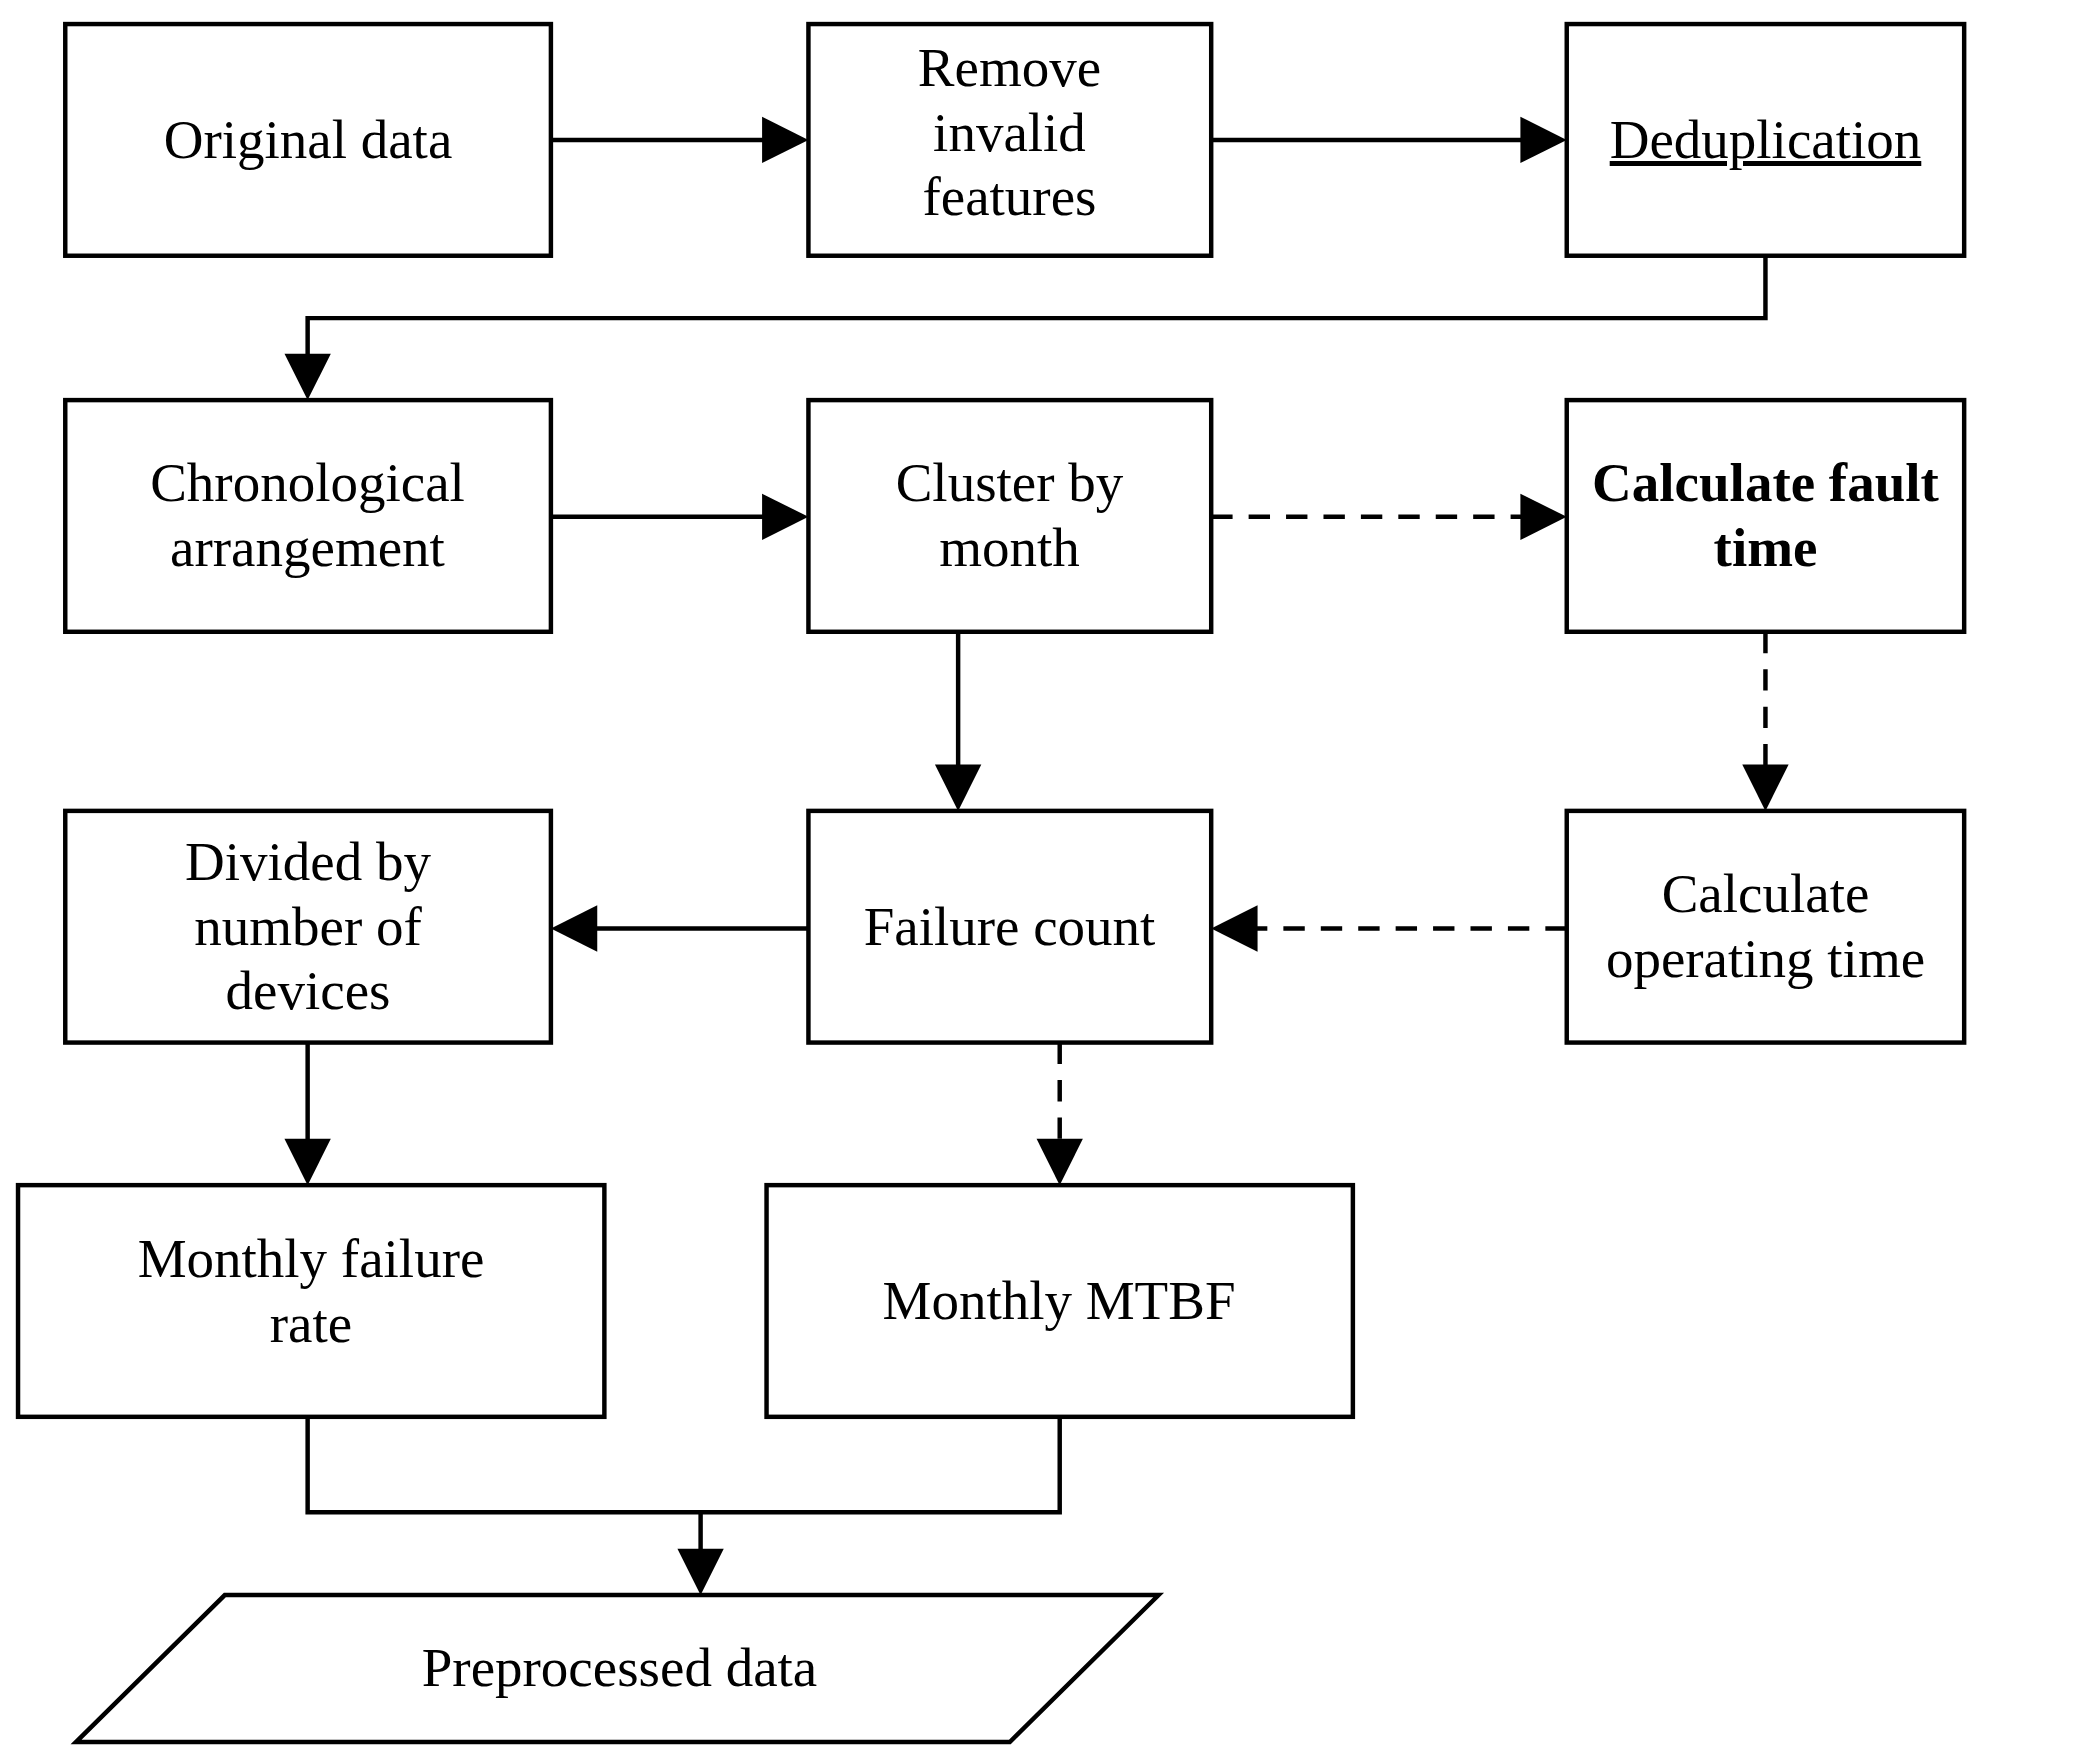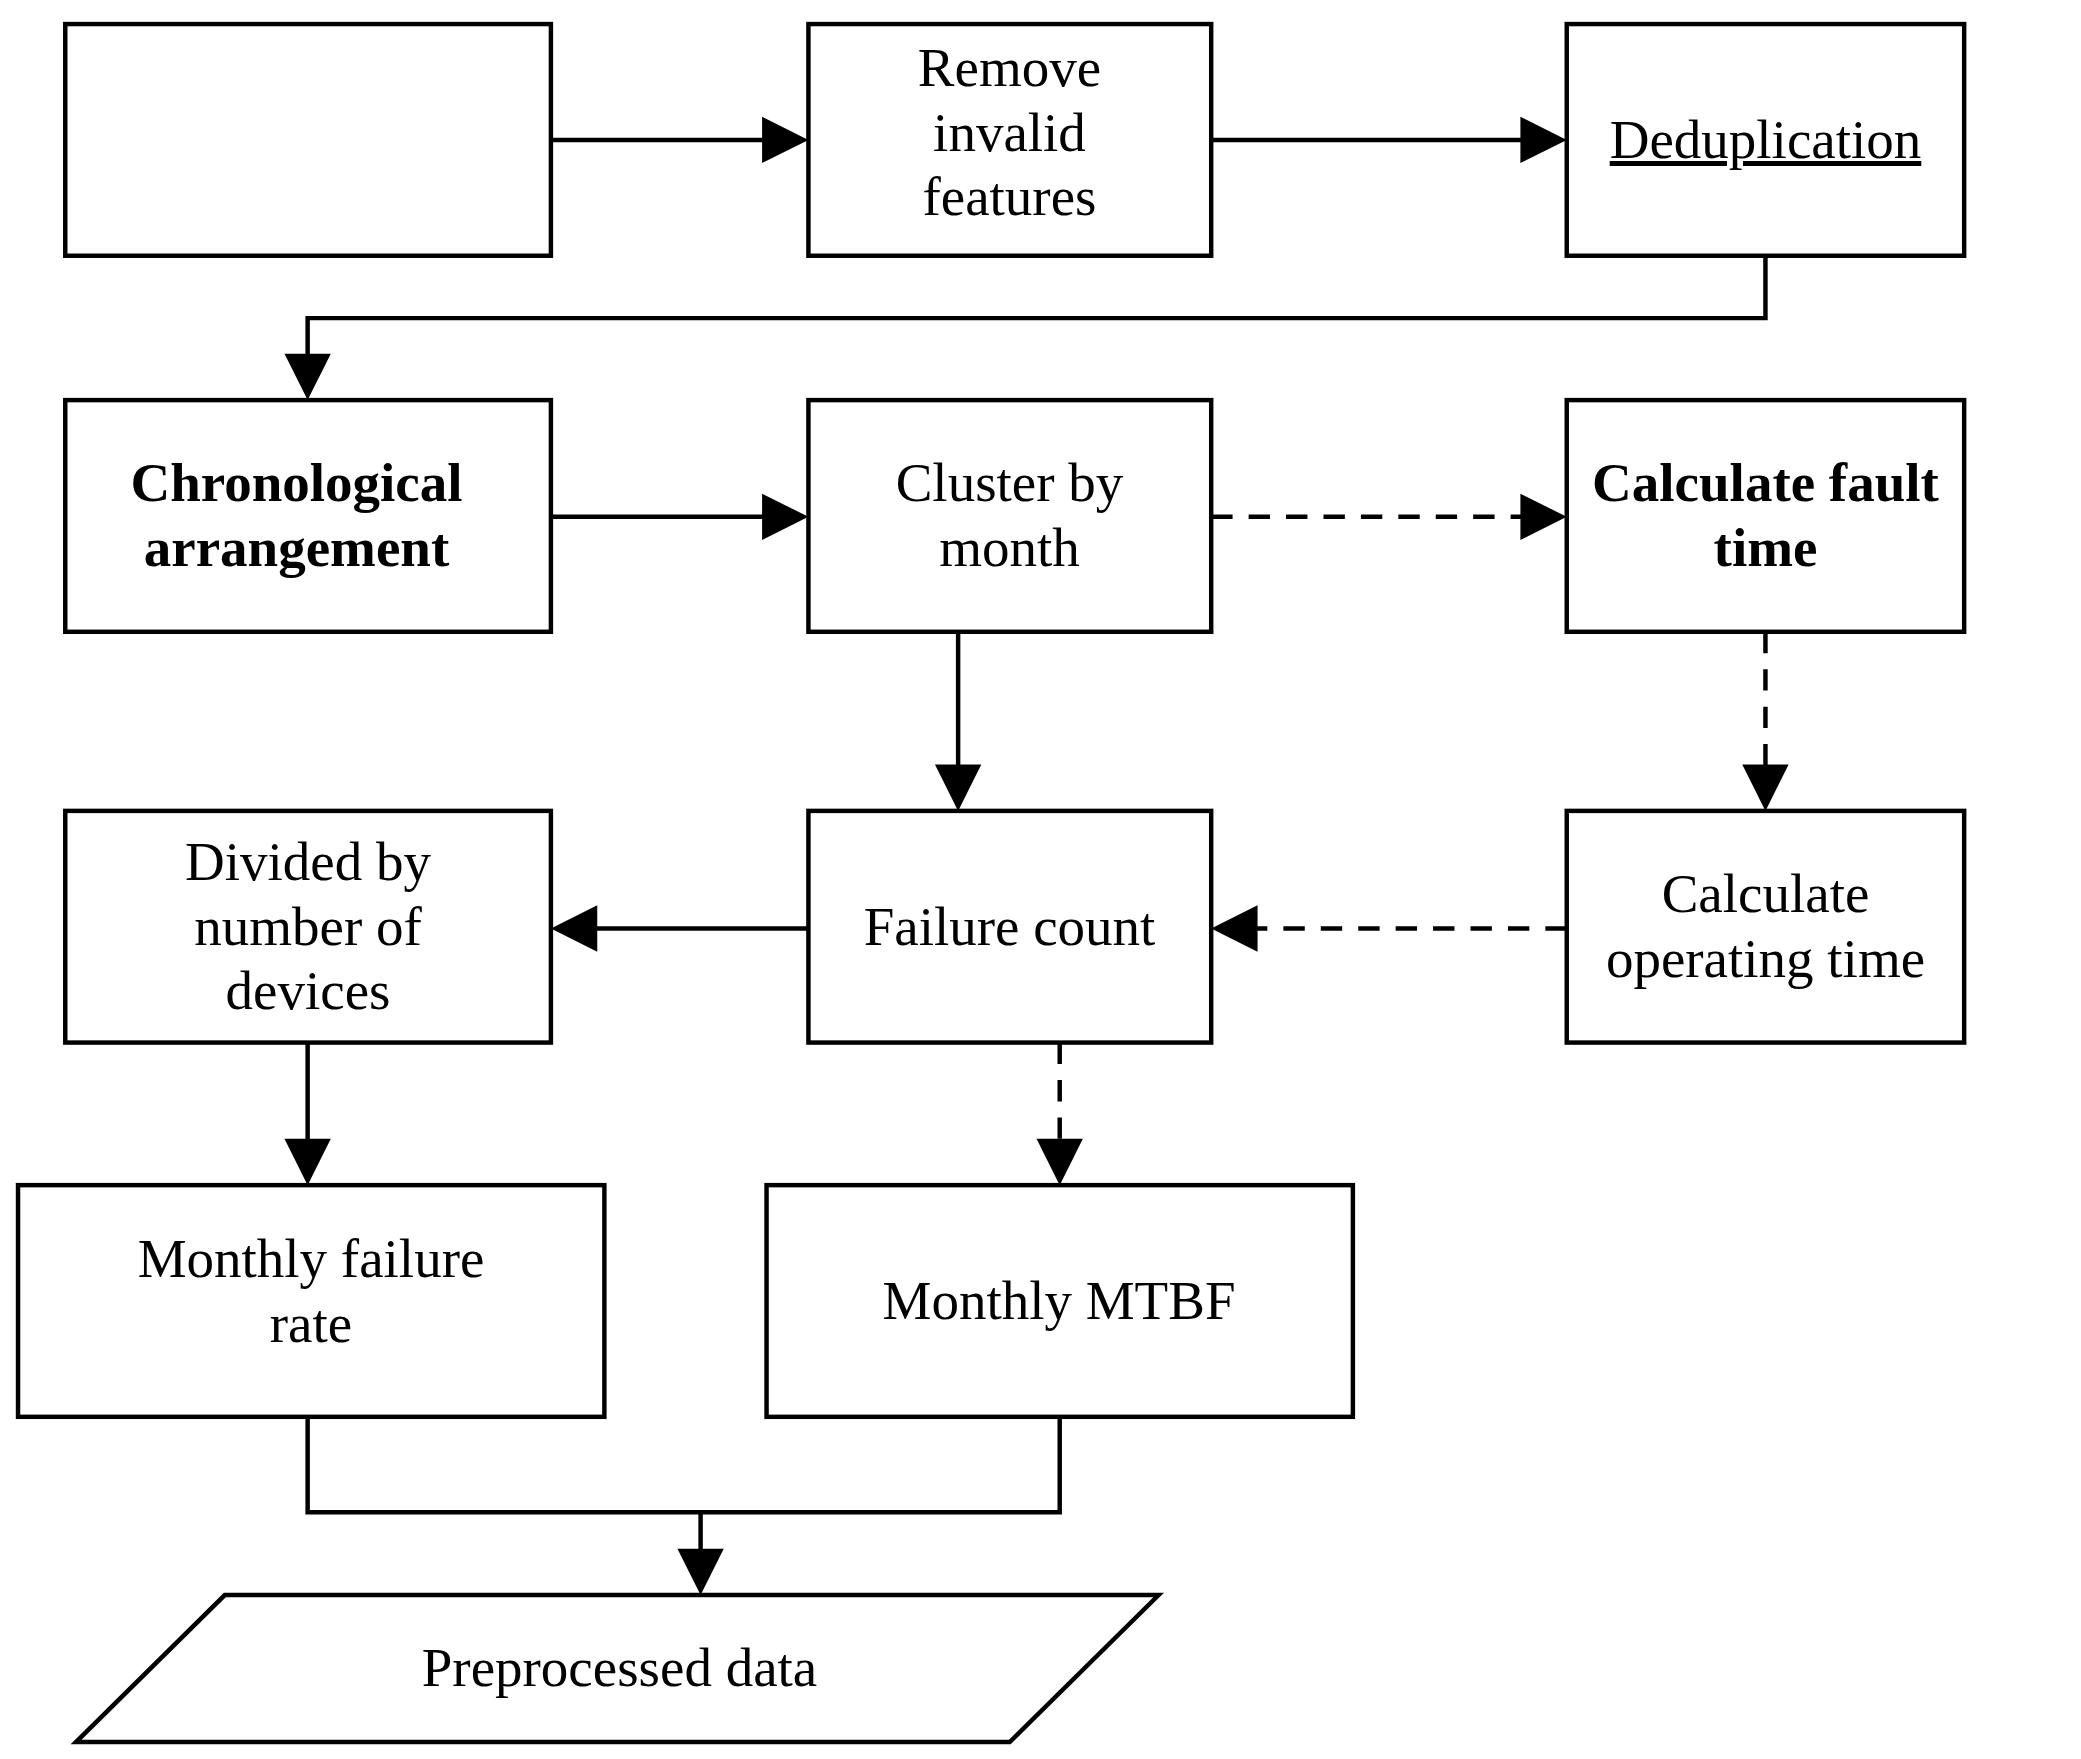--- a/index.html
+++ b/index.html
@@ -137,28 +137,29 @@
     <g>
       <polyline class="edge-solid" points="345,1590 345,1697 786,1697 786,1755"></polyline>
     </g>
     <g>
       <polyline class="edge-solid" points="1189,1590 1189,1697 786,1697"></polyline>
       <polygon class="arrowhead" points="786,1790 760,1738 812,1738"></polygon>
     </g>
 
   </svg>
 
+  <div class="node-label" style="left:65px; top:24px; width:486px; height:232px;">Original data</div>
 
   <div class="node-label" style="left:808px; top:8px; width:403px; height:250px;">Remove
 invalid
 features</div>
 
   <div class="node-label" style="left:1549px; top:24px; width:433px; height:232px;text-decoration:underline;">Deduplication</div>
 
-  <div class="node-label" style="left:45px; top:400px; width:503px; height:232px;font-weight:bold;">Chronological
+  <div class="node-label" style="left:56px; top:400px; width:503px; height:232px;">Chronological
 arrangement</div>
 
   <div class="node-label" style="left:808px; top:400px; width:403px; height:232px;">Cluster by
 month</div>
 
   <div class="node-label" style="left:1558px; top:400px; width:415px; height:232px;font-weight:bold;">Calculate fault
 time</div>
 
   <div class="node-label" style="left:65px; top:802px; width:486px; height:250px;">Divided by
 number of

